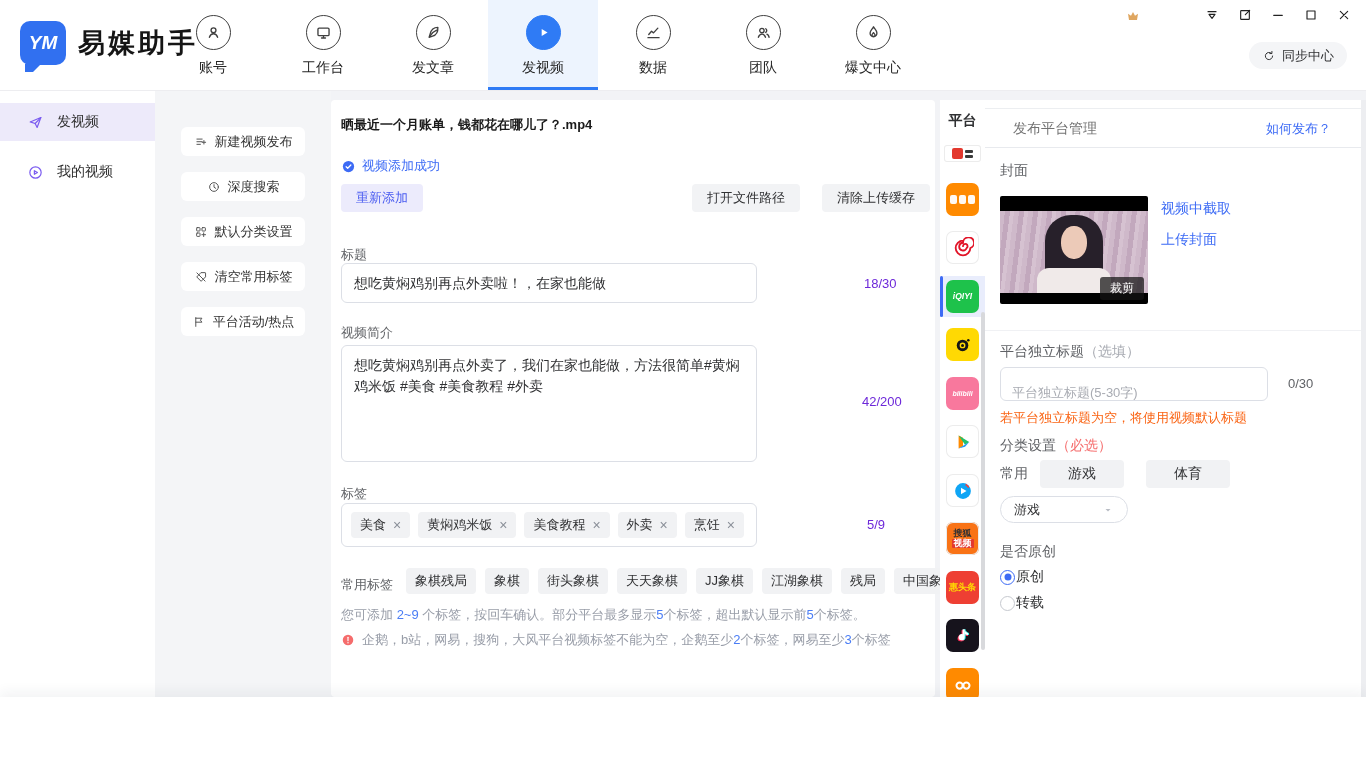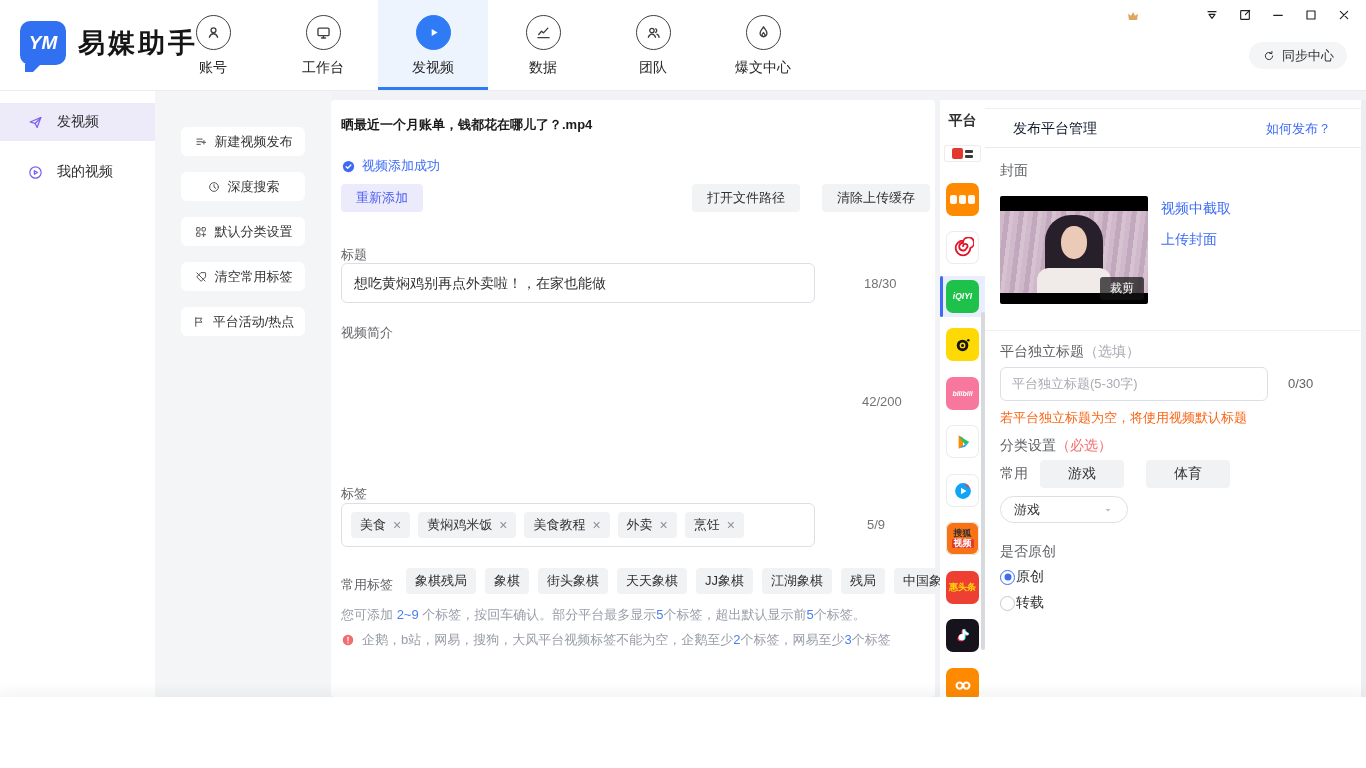--- a/index.html
+++ b/index.html
@@ -48,25 +48,25 @@
 .status{position:absolute;left:10px;top:57px;display:flex;align-items:center;gap:6px;font-size:13px;color:#3d6bf5}
 .status .ic{width:15px;height:15px}
 .btn{border:none;border-radius:4px;font-size:13px;cursor:pointer;height:28px;padding:0 15px;white-space:nowrap}
 .btn.lav{background:#ecebfc;color:#4a5cf0}
 .btn.gray{background:#f2f3f5;color:#303133}
 .readd{position:absolute;left:10px;top:84px}
 .openpath{position:absolute;right:135px;top:84px}
 .clearcache{position:absolute;right:5px;top:84px}
 .flabel{position:absolute;left:10px;font-size:13px;color:#606266}
 .l-title{top:146px}.l-desc{top:224px}.l-tags{top:385px}
-.inputbox{position:absolute;left:10px;width:474px;border:1px solid #dcdfe6;border-radius:6px;background:#fff;font-size:14px;color:#303133}
+.inputbox{position:absolute;left:10px;width:416px;border:1px solid #dcdfe6;border-radius:6px;background:#fff;font-size:14px;color:#303133}
 .title-input{top:163px;height:40px;line-height:38px;padding:0 12px;overflow:hidden;white-space:nowrap}
 .desc-box{top:245px;height:117px;padding:9px 12px;line-height:21px}
 .tags-box{top:403px;height:44px;display:flex;align-items:center;gap:8px;padding:0 9px}
-.counter{position:absolute;font-size:13px;color:#737373;white-space:nowrap}
+.counter{position:absolute;font-size:13px;color:#6d28d9;white-space:nowrap}
 .c-title{left:533px;top:176px}
 .c-desc{left:531px;top:294px}
 .c-tags{left:536px;top:417px}
 .chip{background:#f1f2f4;border-radius:4px;height:26px;display:inline-flex;align-items:center;padding:0 9px;font-size:13px;color:#303133;white-space:nowrap;cursor:pointer;flex:none}
 .chip .x{margin-left:7px;color:#8a8f98;font-size:14px}
 #commonrow{position:absolute;left:10px;top:468px;display:flex;align-items:flex-end;gap:9px}
 .flabel2{font-size:13px;color:#606266;margin-right:4px;white-space:nowrap}
 .hint{position:absolute;left:10px;font-size:13px;color:#989da8;white-space:nowrap}
 .hint .hl{color:#4a7df5}
 #hint1{top:506px}
@@ -91,36 +91,36 @@
 .pf-sel-bg{position:absolute;left:0;width:45px;height:41px;background:#e9edfc}
 .pf-sel-bar{position:absolute;left:0;width:3px;height:41px;background:#3d6bf5;border-radius:2px}
 .pf-scroll{position:absolute;right:0;top:212px;width:4px;height:338px;background:#d8d9dc;border-radius:2px}
 .douyin-note{filter:drop-shadow(1px 0 0 #25f4ee) drop-shadow(-1px 1px 0 #fe2c55)}
 
 
 #panel{position:absolute;left:985px;top:100px;width:376px;height:597px;background:#fff}
 #tabs{position:absolute;left:0;top:8px;width:100%;height:40px;border-top:1px solid #eceef1;border-bottom:1px solid #e8eaee;display:flex}
 .tab{height:40px;display:flex;align-items:center;justify-content:center;font-size:14px;cursor:pointer}
 .tab.active{width:106px;color:#3d6bf5;font-weight:bold;border-top:3px solid #3d6bf5;border-right:1px solid #e8eaee;background:#fff;margin-top:-1px;margin-bottom:-1px}
-.tab.inactive{width:140px;color:#0f172a}
+.tab.inactive{width:140px;color:#737373}
 .help{position:absolute;right:30px;top:20px;font-size:13px;color:#3d6bf5;cursor:pointer}
 .plabel{position:absolute;left:15px;font-size:14px;color:#606266;white-space:nowrap}
 .cover-label{top:62px}
 .thumb{position:absolute;left:15px;top:96px;width:148px;height:108px;background:#000;border-radius:2px;overflow:hidden;cursor:pointer}
 .scene{position:absolute;left:0;right:0;top:15px;bottom:11px;background:repeating-linear-gradient(97deg,#cfb9ca 0 5px,#c2a8bd 5px 10px,#d6c2d1 10px 14px)}
 .hair{position:absolute;left:50%;top:4px;transform:translateX(-50%);width:58px;height:74px;background:#27202a;border-radius:26px 26px 10px 10px}
 .face{position:absolute;left:50%;top:15px;transform:translateX(-50%);width:26px;height:33px;background:#eccab8;border-radius:48%}
 .bodyw{position:absolute;left:50%;bottom:0;transform:translateX(-50%);width:74px;height:25px;background:#f0eae9;border-radius:12px 12px 0 0}
 .crop-btn{position:absolute;right:4px;bottom:4px;background:rgba(20,20,20,.72);color:#fff;border:none;border-radius:3px;font-size:12px;padding:3px 10px;cursor:pointer}
 .cap-link{position:absolute;left:176px;top:100px;font-size:14px;color:#3d6bf5;cursor:pointer;white-space:nowrap}
 .up-link{position:absolute;left:176px;top:131px;font-size:14px;color:#3d6bf5;cursor:pointer;white-space:nowrap}
 .pdivider{position:absolute;left:0;top:230px;width:100%;border-top:1px solid #f0f1f4}
 .ind-label{top:243px}
 .muted{color:#a8abb2}
-.ind-input{position:absolute;left:15px;top:267px;width:268px;height:34px;border:1px solid #dcdfe6;border-radius:6px;display:flex;align-items:center;padding:4px 11px;font-size:13px;color:#a8abb2;cursor:text}
+.ind-input{position:absolute;left:15px;top:267px;width:268px;height:34px;border:1px solid #dcdfe6;border-radius:6px;display:flex;align-items:flex-start;padding:16px 11px;font-size:13px;color:#a8abb2;cursor:text}
 .ind-counter{position:absolute;left:303px;top:276px;font-size:13px;color:#606266}
 .warn{position:absolute;left:15px;top:309px;font-size:13px;color:#fa6414;white-space:nowrap}
 .cat-label{top:337px}
 .req{color:#f56c6c}
 .common-row{position:absolute;left:15px;top:360px;display:flex;align-items:center}
 .common-row .cl{font-size:14px;color:#606266;width:40px}
 .cat-chip{width:84px;height:28px;background:#f1f2f4;border-radius:4px;display:flex;align-items:center;justify-content:center;font-size:14px;color:#303133;margin-right:22px;cursor:pointer}
 .select{position:absolute;left:15px;top:396px;width:128px;height:27px;border:1px solid #dcdfe6;border-radius:14px;display:flex;align-items:center;padding:0 13px;font-size:13px;color:#303133;cursor:pointer}
 .select .caret{margin-left:auto;width:12px;height:12px;color:#b8bcc4}
 .orig-label{top:443px}
@@ -154,20 +154,29 @@
       </div>
       <div class="nav-item">
         <span class="nic">
           <svg viewBox="0 0 24 24">
             <rect x="5" y="6.5" width="14" height="9.5" rx="1.5"></rect>
             <path d="M9.5 19h5M12 16v3"></path>
           </svg>
         </span>
         <span class="nlabel">工作台</span>
       </div>
+      <div class="nav-item">
+        <span class="nic">
+          <svg viewBox="0 0 24 24">
+            <path d="M17.5 5.5c-4.5 0-8.5 3-9.7 8.2L6.5 18l4.3-1.3c5-1.5 7-5.7 6.7-11.2z"></path>
+            <path d="M7.5 16.5c3-4.5 6-6.5 8.5-7.5"></path>
+          </svg>
+        </span>
+        <span class="nlabel">发文章</span>
+      </div>
       <div class="nav-item active">
         <span class="nic">
           <svg viewBox="0 0 24 24">
             <path d="M9.7 7.6v8.8l7.4-4.4z" style="fill:currentColor;stroke:none"></path>
           </svg>
         </span>
         <span class="nlabel">发视频</span>
       </div>
       <div class="nav-item">
         <span class="nic">
@@ -331,20 +340,23 @@
   <button class="btn gray openpath">打开文件路径</button>
   <button class="btn gray clearcache">清除上传缓存</button>
 
   <label class="flabel l-title">标题</label>
   <div class="inputbox title-input">
     <span>想吃黄焖鸡别再点外卖啦！，在家也能做</span>
   </div>
   <span class="counter c-title">18/30</span>
 
   <label class="flabel l-desc">视频简介</label>
+  <div class="inputbox desc-box">
+    <span>想吃黄焖鸡别再点外卖了，我们在家也能做，方法很简单#黄焖鸡米饭 #美食 #美食教程 #外卖</span>
+  </div>
   <span class="counter c-desc">42/200</span>
 
   <label class="flabel l-tags">标签</label>
   <div class="inputbox tags-box" id="tagschips">
       <span class="chip">
         <span>美食</span>
         <span class="x">×</span>
       </span>
       <span class="chip">
         <span>黄焖鸡米饭</span>

